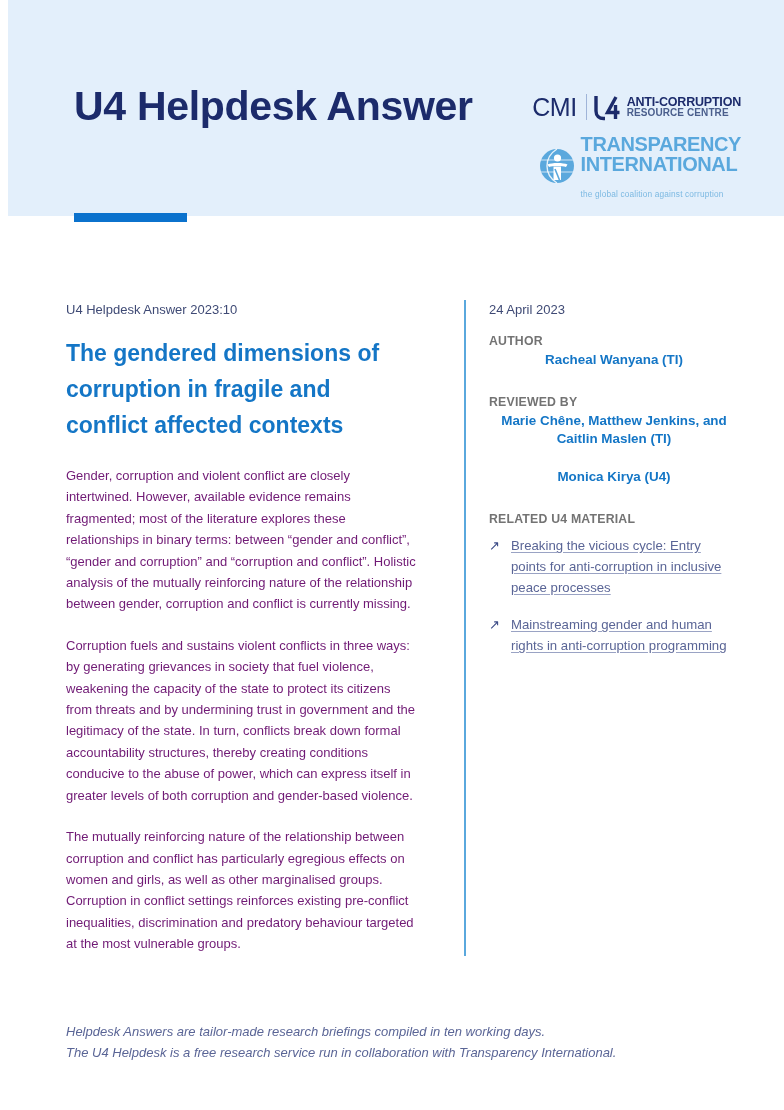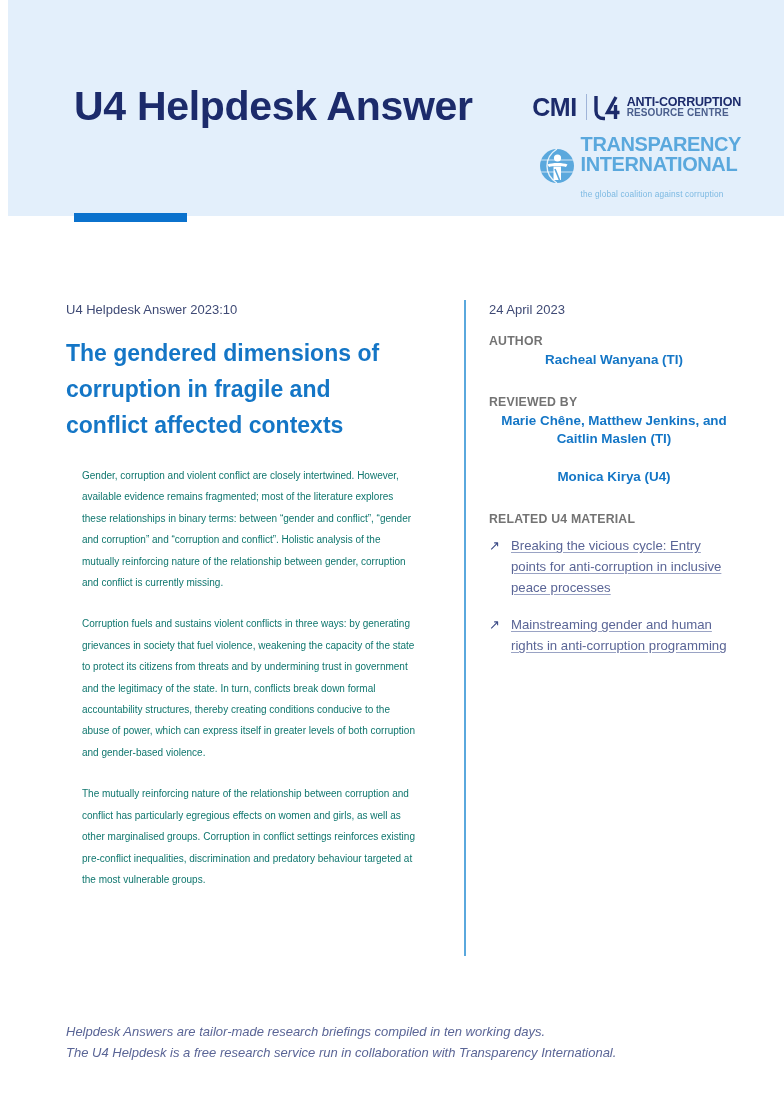--- a/index.html
+++ b/index.html
@@ -53,21 +53,21 @@
   }
 
   .cmi-logo {
     display: flex;
     align-items: center;
     justify-content: flex-end;
     height: 30px;
   }
   .cmi-word {
     font-size: 25px;
-    font-weight: bold;
+    font-weight: normal;
     color: #1c2b6b;
     letter-spacing: -0.5px;
     line-height: 1;
   }
   .cmi-sep {
     width: 1px;
     height: 26px;
     background: #9fb4d8;
     margin: 0 7px 0 9px;
   }
@@ -141,24 +141,24 @@
     margin-bottom: 18px;
   }
   .doc-title {
     font-size: 23px;
     line-height: 36px;
     font-weight: bold;
     color: #1476c6;
     margin: 0 0 22px 0;
   }
   .body-par {
-    font-size: 10px;
+    font-size: 13px;
     line-height: 21.4px;
-    color: #0f766e;
-    margin: 0 0 20px 16px;
+    color: #701a75;
+    margin: 0 0 20px 0;
   }
 
   
   .col-divider {
     position: absolute;
     left: 464px;
     top: 300px;
     width: 2px;
     height: 656px;
     background: #5aa8dd;

